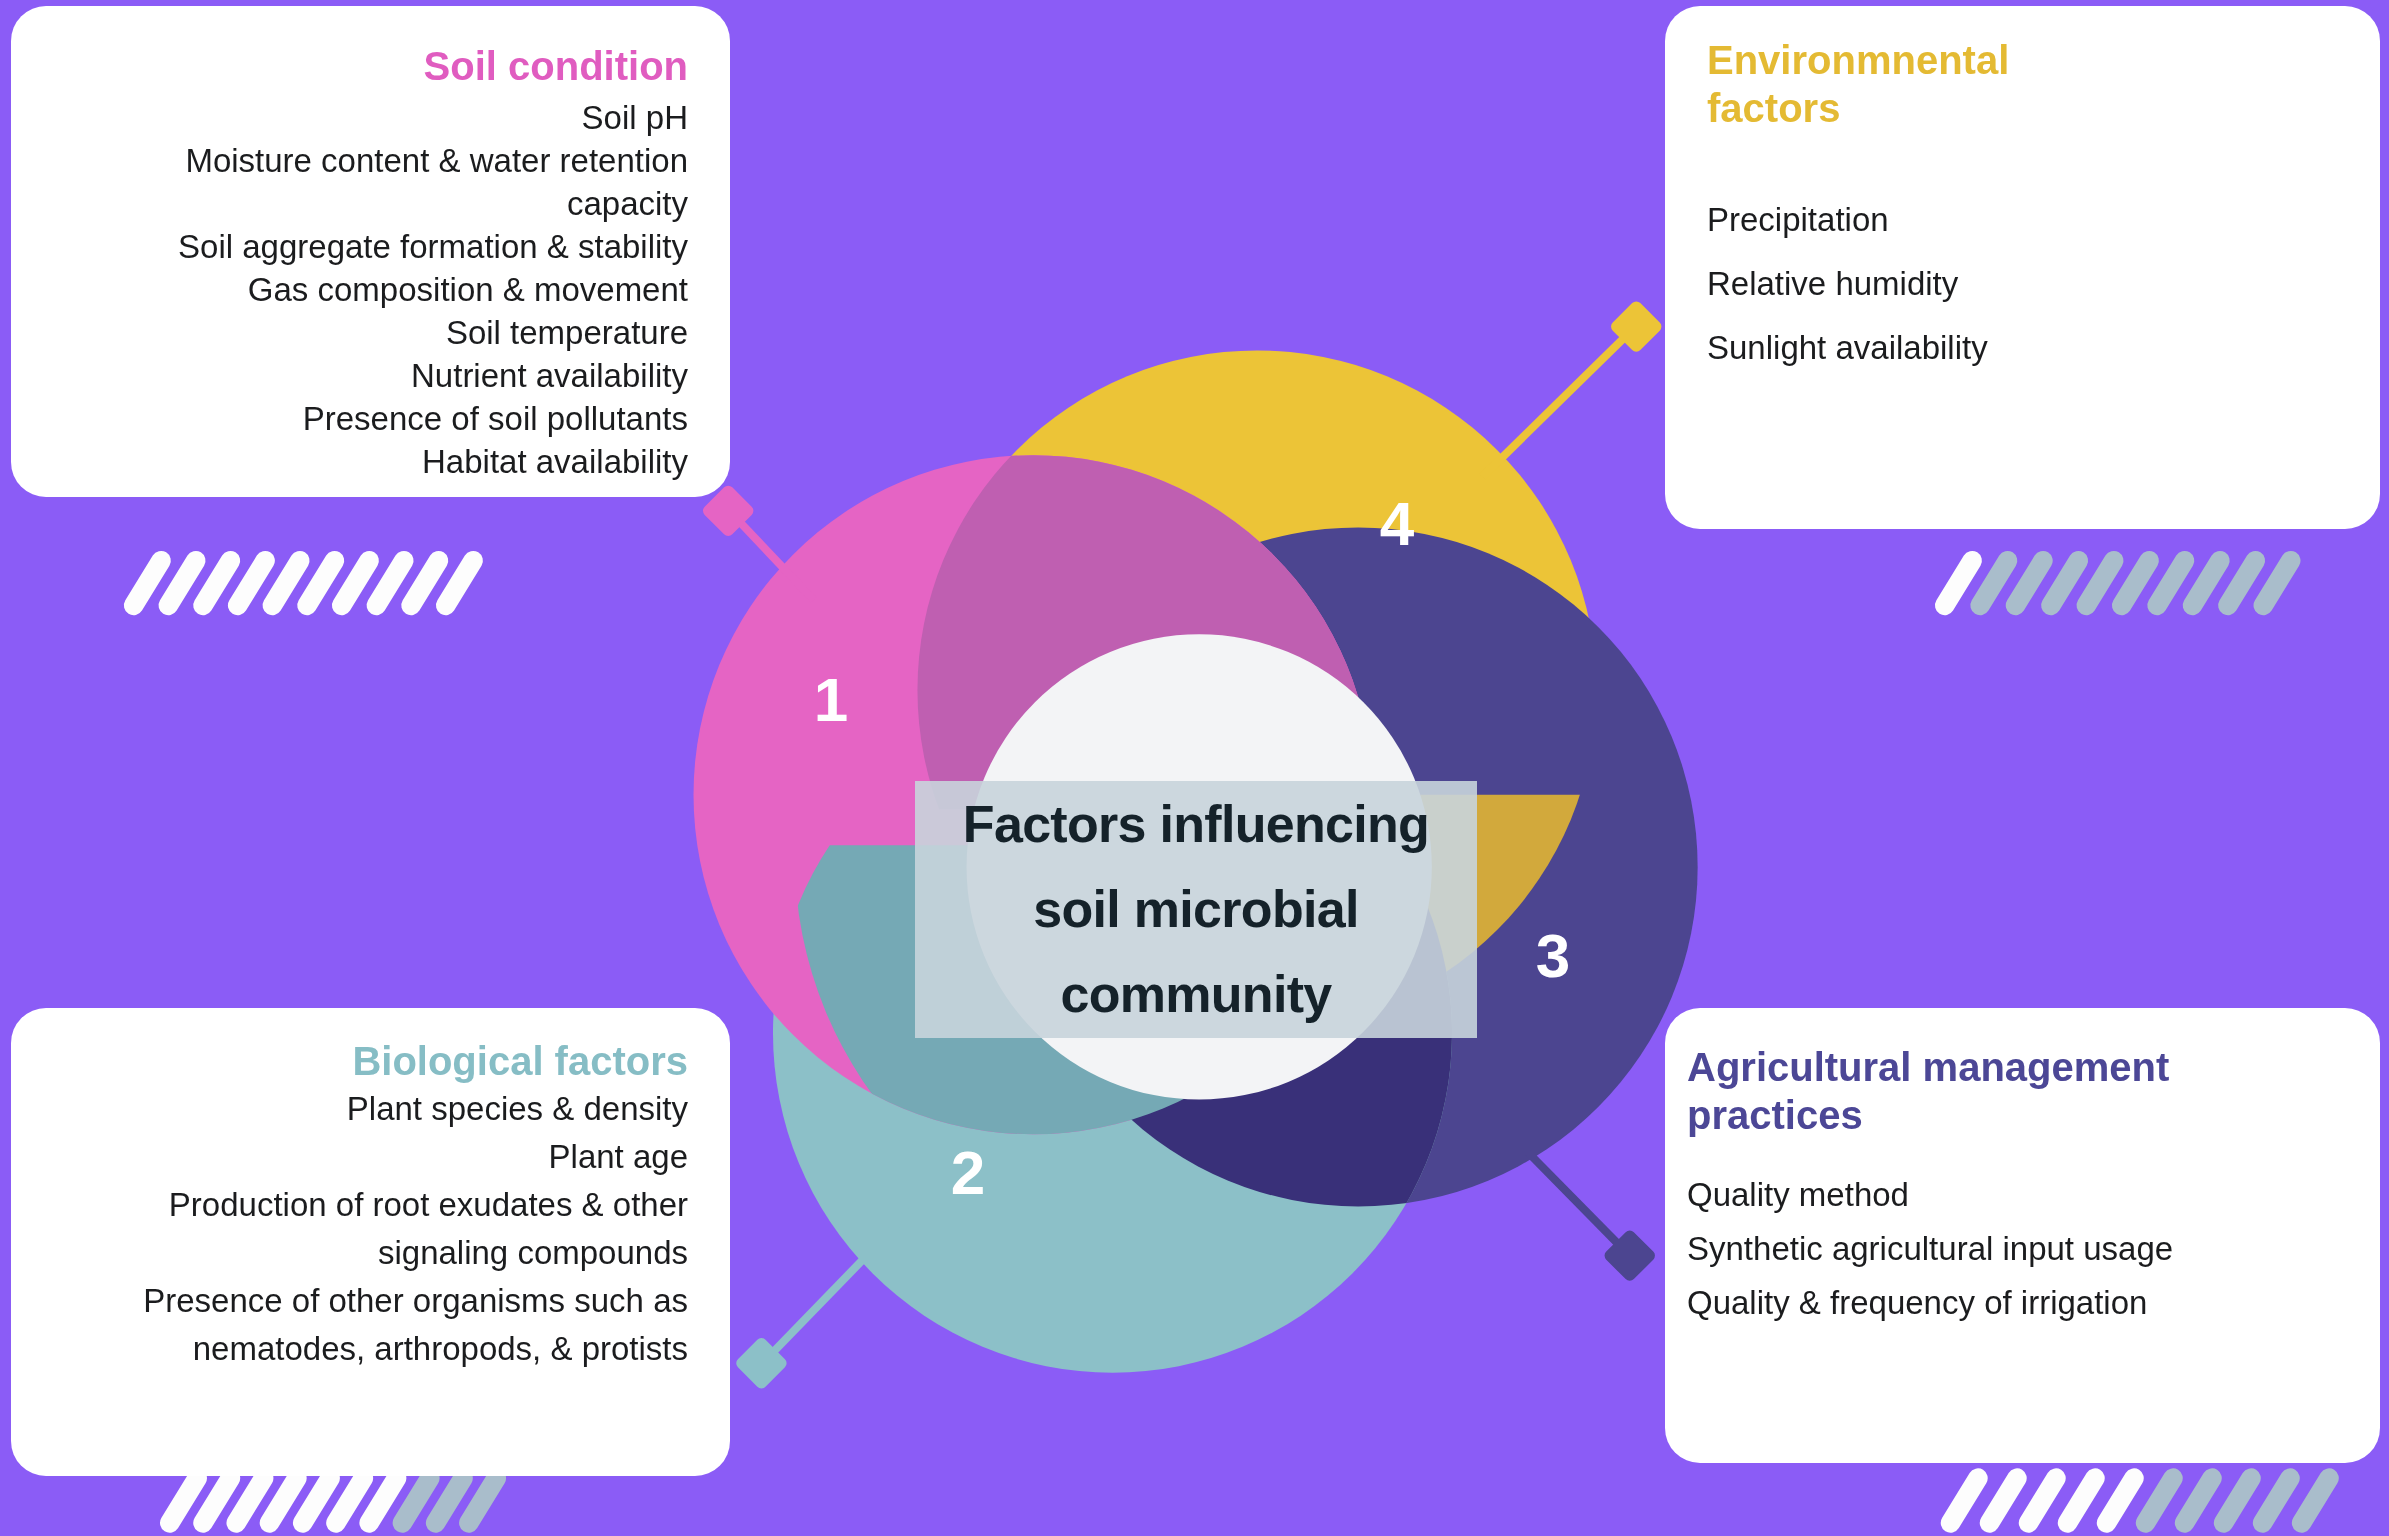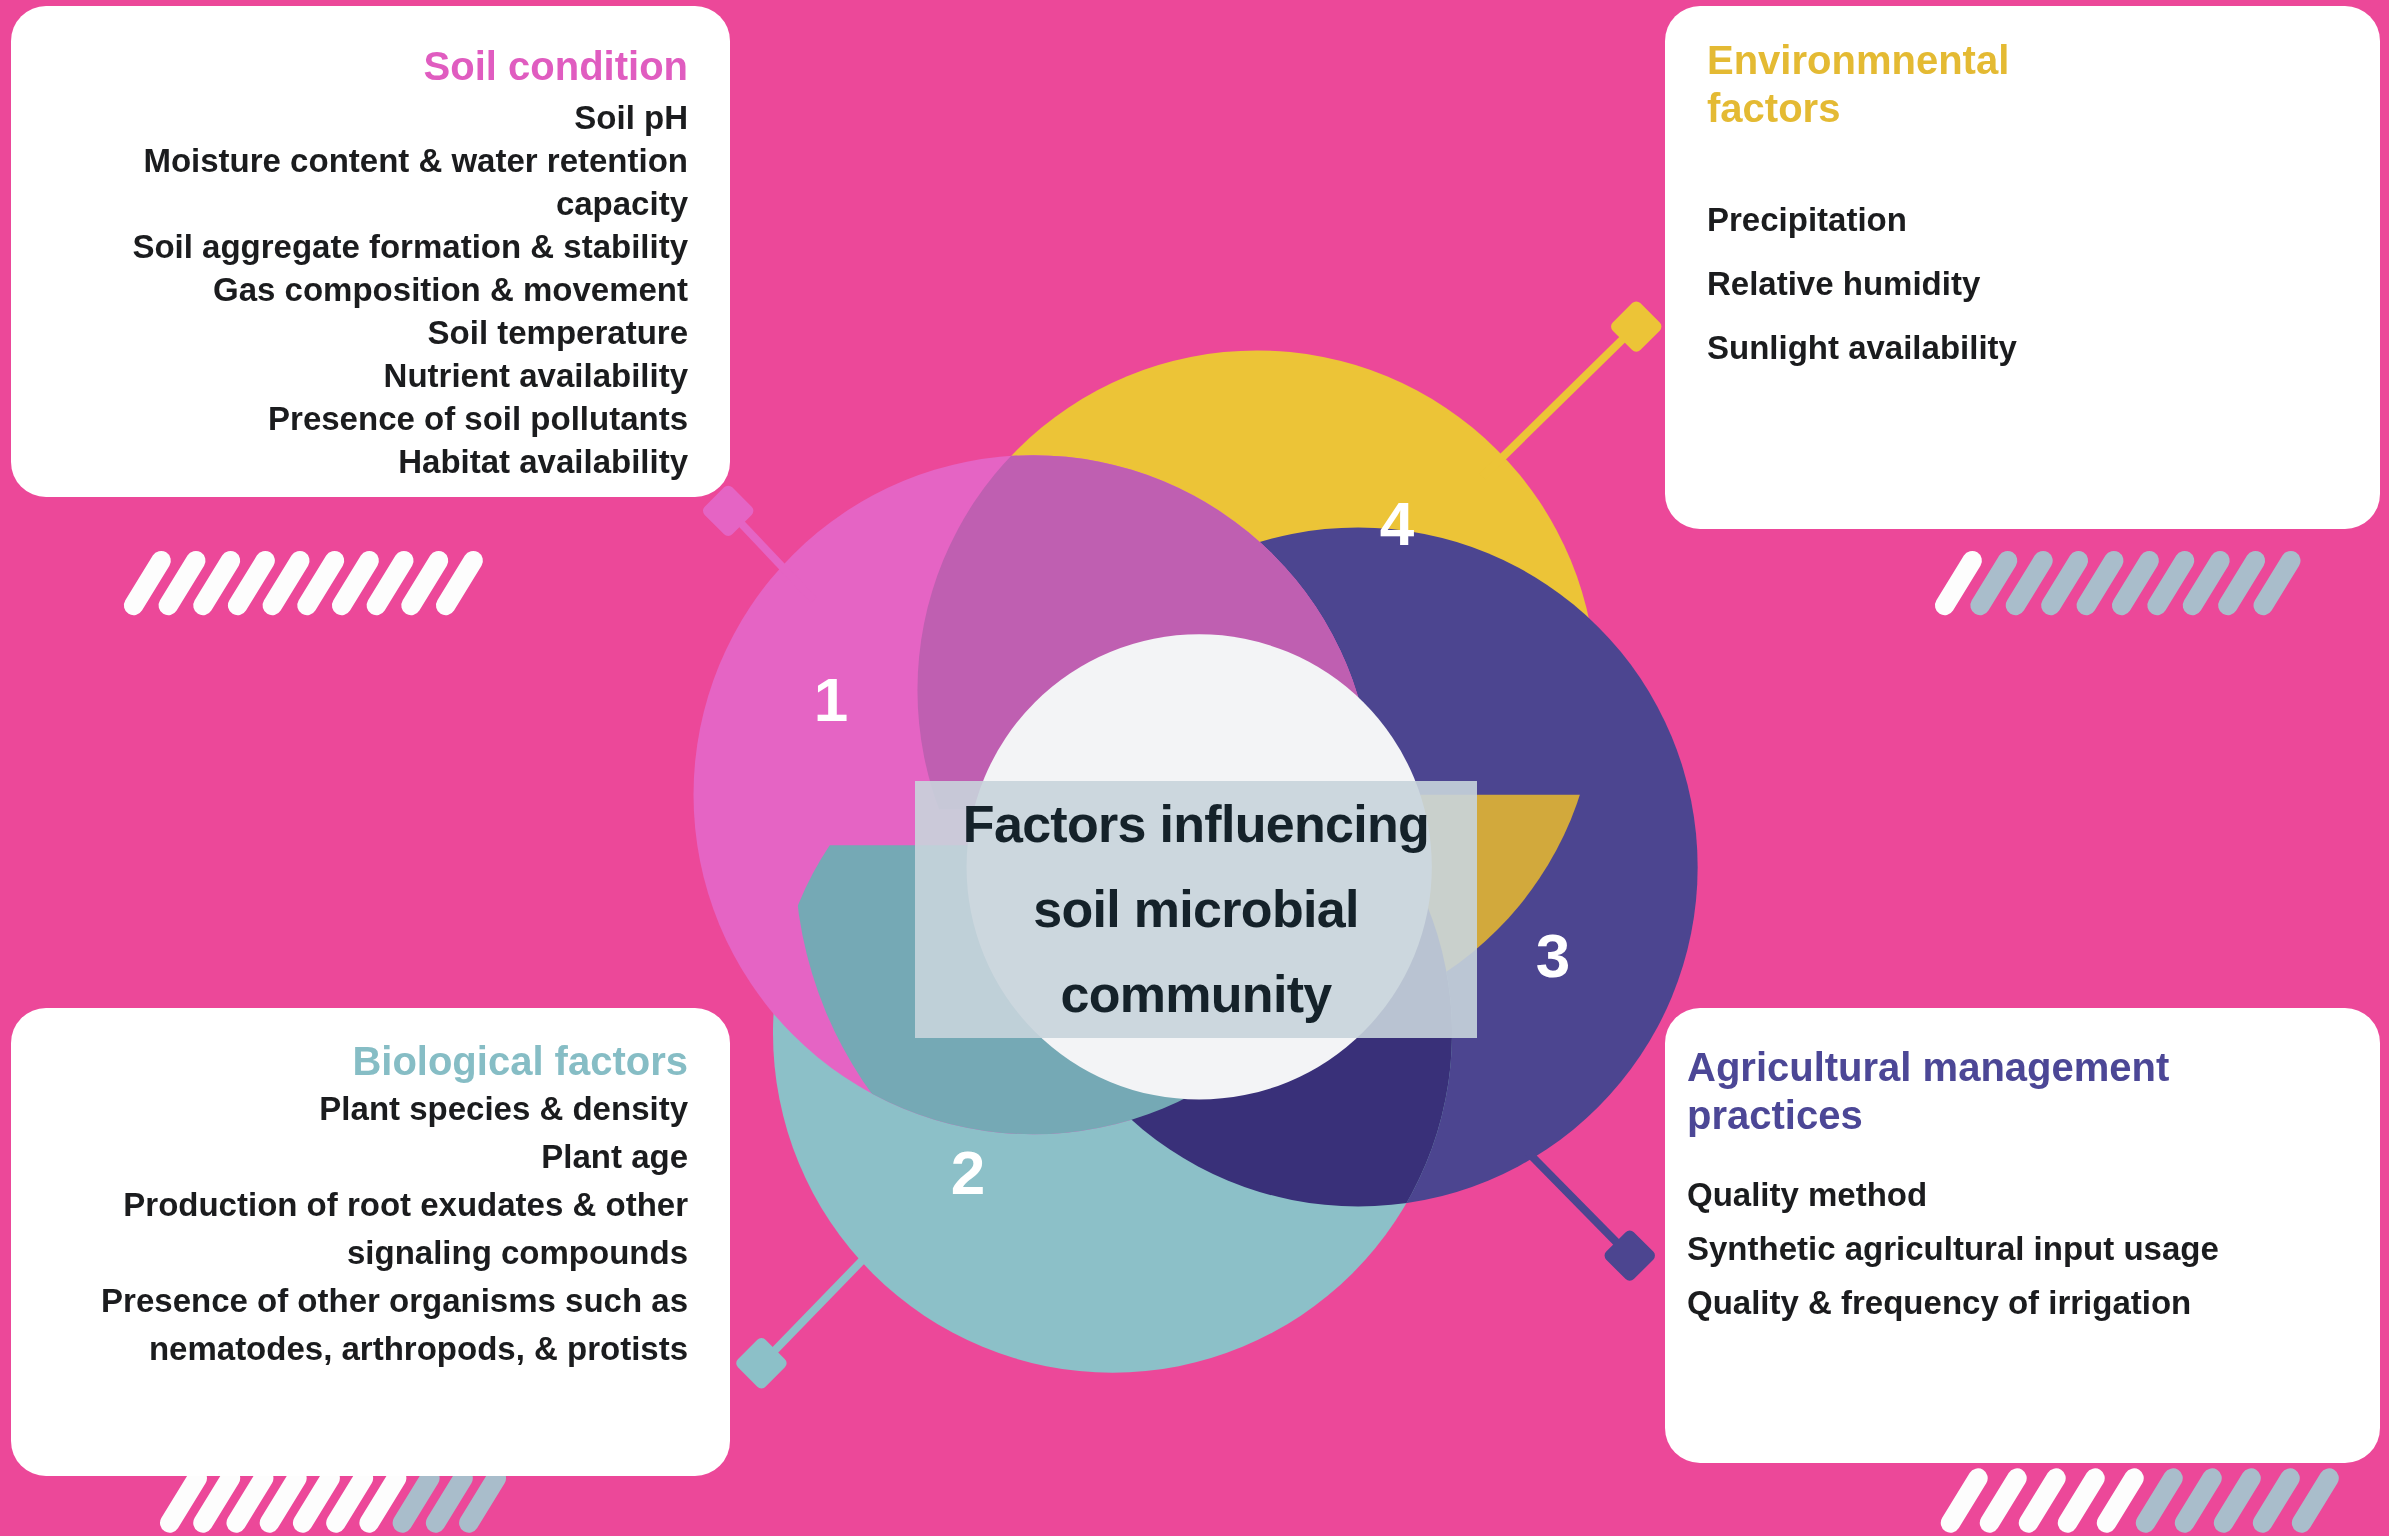--- a/index.html
+++ b/index.html
@@ -1,25 +1,25 @@
 <!DOCTYPE html>
 <html style="font-size:11.6px"><head>
 <meta charset="utf-8">
 <style>
   html,body{margin:0;padding:0;background:#e8eaec;}
   #stage{
     position:relative;width:2389px;height:1536px;overflow:hidden;
-    background:#ec4899;font-family:"Liberation Sans", sans-serif;
+    background:#8b5cf6;font-family:"Liberation Sans", sans-serif;
   }
   #knot-svg{position:absolute;left:0;top:0;}
   
   .card{position:absolute;background:#ffffff;border-radius:35px;box-sizing:border-box;}
   .card .title{font-weight:700;font-size:40px;line-height:48px;margin:0;}
   .card .items{margin:0;padding:0;list-style:none;font-weight:500;font-size:33px;color:#1b1c1e;}
-  .card .items div{white-space:nowrap;font-weight:bold;}
+  .card .items div{white-space:nowrap;}
   .card--left{text-align:right;padding:36px 42px 0 29px;}
   .card--right{text-align:left;padding:30px 22px 0 42px;}
   #box-soil{left:11px;top:5.8px;width:719px;height:491px;}
   #box-soil .title{color:#e05cc0;}
   #box-soil .items{margin-top:5.8px;line-height:43px;}
   #box-env{left:1665px;top:5.8px;width:715px;height:523px;}
   #box-env .title{color:#e4ba33;max-width:405px;}
   #box-env .items{margin-top:56px;line-height:64px;}
   #box-bio{left:11px;top:1008px;width:719px;height:468px;padding-top:29px;}
   #box-bio .title{color:#86bdc5;}

